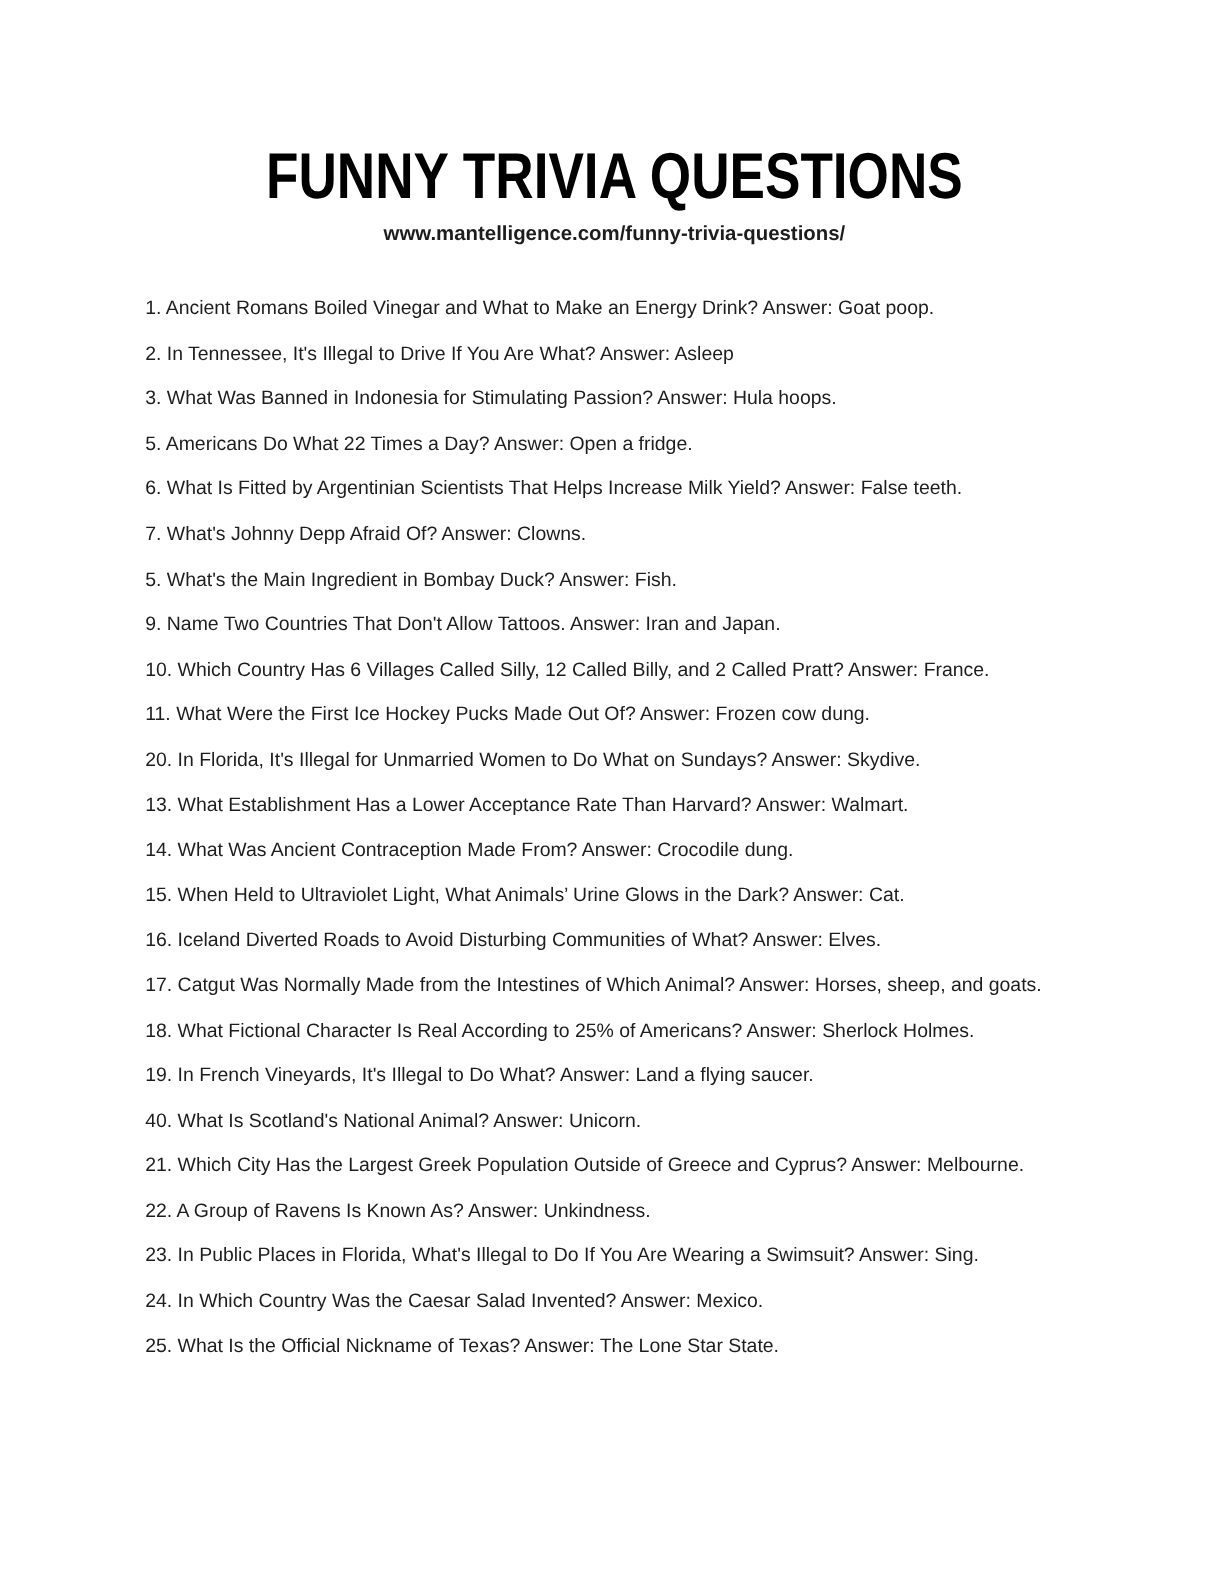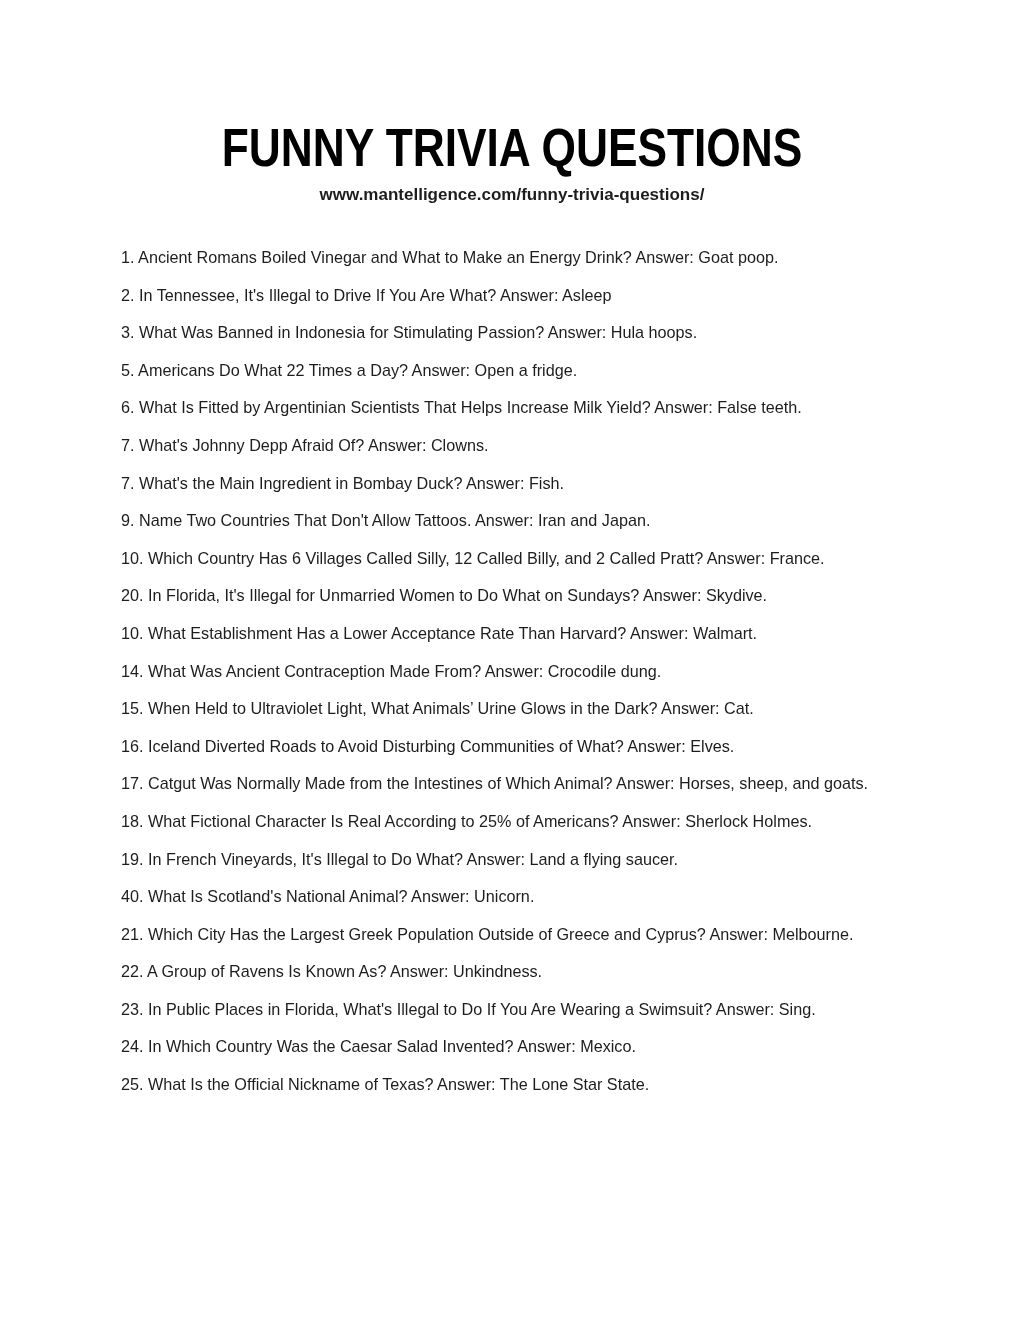--- a/index.html
+++ b/index.html
@@ -64,25 +64,26 @@
     <div class="doc-url">www.mantelligence.com/funny-trivia-questions/</div>
   </header>
 
   <main class="trivia-list">
     <p class="trivia-item">1. Ancient Romans Boiled Vinegar and What to Make an Energy Drink? Answer: Goat poop.</p>
     <p class="trivia-item">2. In Tennessee, It's Illegal to Drive If You Are What? Answer: Asleep</p>
     <p class="trivia-item">3. What Was Banned in Indonesia for Stimulating Passion? Answer: Hula hoops.</p>
     <p class="trivia-item">5. Americans Do What 22 Times a Day? Answer: Open a fridge.</p>
     <p class="trivia-item">6. What Is Fitted by Argentinian Scientists That Helps Increase Milk Yield? Answer: False teeth.</p>
     <p class="trivia-item">7. What's Johnny Depp Afraid Of? Answer: Clowns.</p>
-    <p class="trivia-item">7. What's the Main Ingredient in Bombay Duck? Answer: Fish.</p>
+    <p class="trivia-item">5. What's the Main Ingredient in Bombay Duck? Answer: Fish.</p>
     <p class="trivia-item">9. Name Two Countries That Don't Allow Tattoos. Answer: Iran and Japan.</p>
     <p class="trivia-item">10. Which Country Has 6 Villages Called Silly, 12 Called Billy, and 2 Called Pratt? Answer: France.</p>
+    <p class="trivia-item">11. What Were the First Ice Hockey Pucks Made Out Of? Answer: Frozen cow dung.</p>
     <p class="trivia-item">20. In Florida, It's Illegal for Unmarried Women to Do What on Sundays? Answer: Skydive.</p>
-    <p class="trivia-item">10. What Establishment Has a Lower Acceptance Rate Than Harvard? Answer: Walmart.</p>
+    <p class="trivia-item">13. What Establishment Has a Lower Acceptance Rate Than Harvard? Answer: Walmart.</p>
     <p class="trivia-item">14. What Was Ancient Contraception Made From? Answer: Crocodile dung.</p>
     <p class="trivia-item">15. When Held to Ultraviolet Light, What Animals’ Urine Glows in the Dark? Answer: Cat.</p>
     <p class="trivia-item">16. Iceland Diverted Roads to Avoid Disturbing Communities of What? Answer: Elves.</p>
     <p class="trivia-item">17. Catgut Was Normally Made from the Intestines of Which Animal? Answer: Horses, sheep, and goats.</p>
     <p class="trivia-item">18. What Fictional Character Is Real According to 25% of Americans? Answer: Sherlock Holmes.</p>
     <p class="trivia-item">19. In French Vineyards, It's Illegal to Do What? Answer: Land a flying saucer.</p>
     <p class="trivia-item">40. What Is Scotland's National Animal? Answer: Unicorn.</p>
     <p class="trivia-item">21. Which City Has the Largest Greek Population Outside of Greece and Cyprus? Answer: Melbourne.</p>
     <p class="trivia-item">22. A Group of Ravens Is Known As? Answer: Unkindness.</p>
     <p class="trivia-item">23. In Public Places in Florida, What's Illegal to Do If You Are Wearing a Swimsuit? Answer: Sing.</p>

